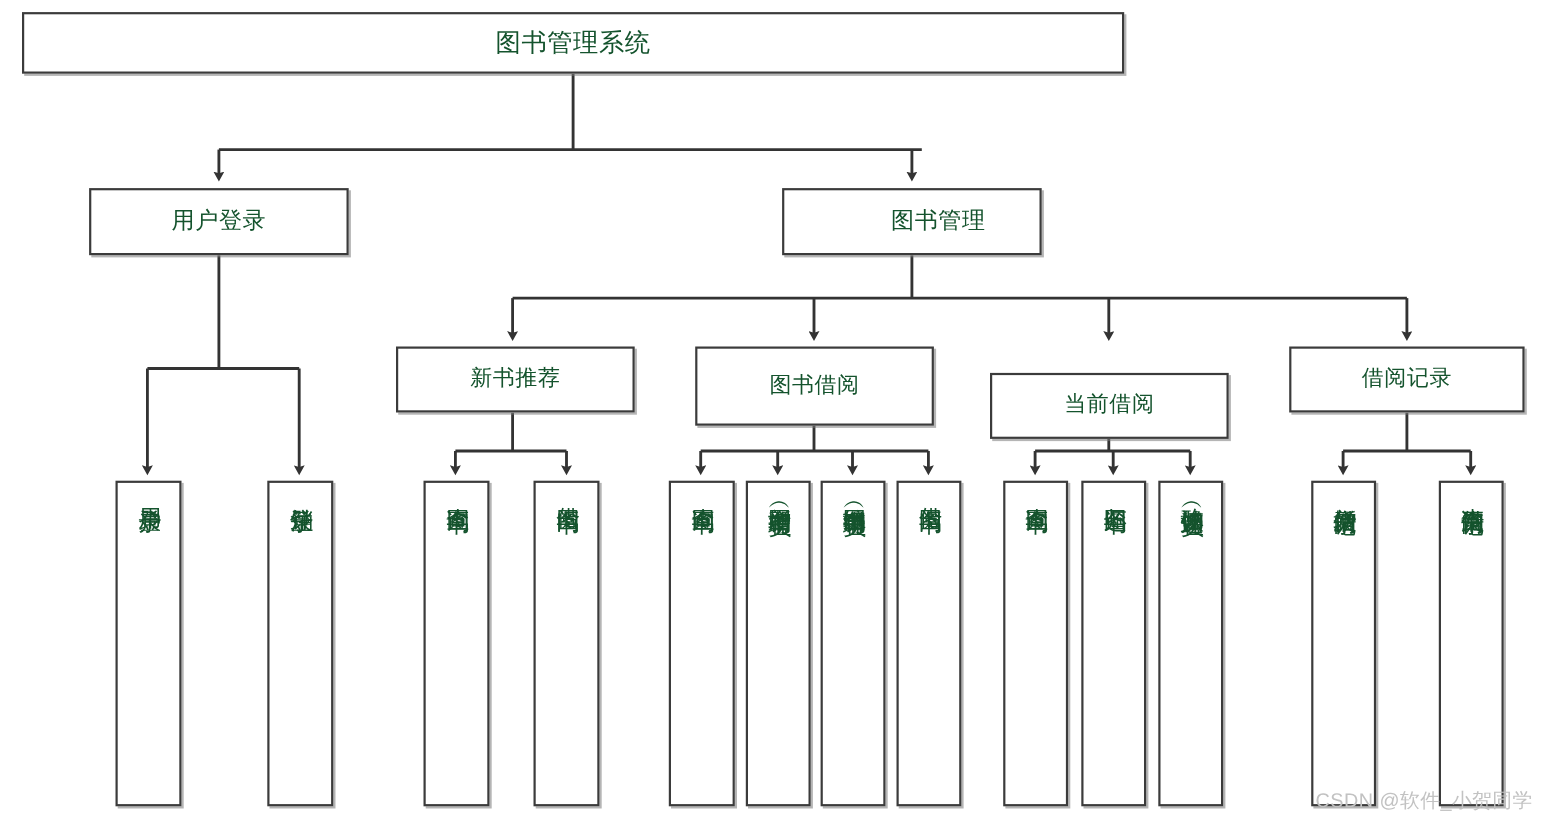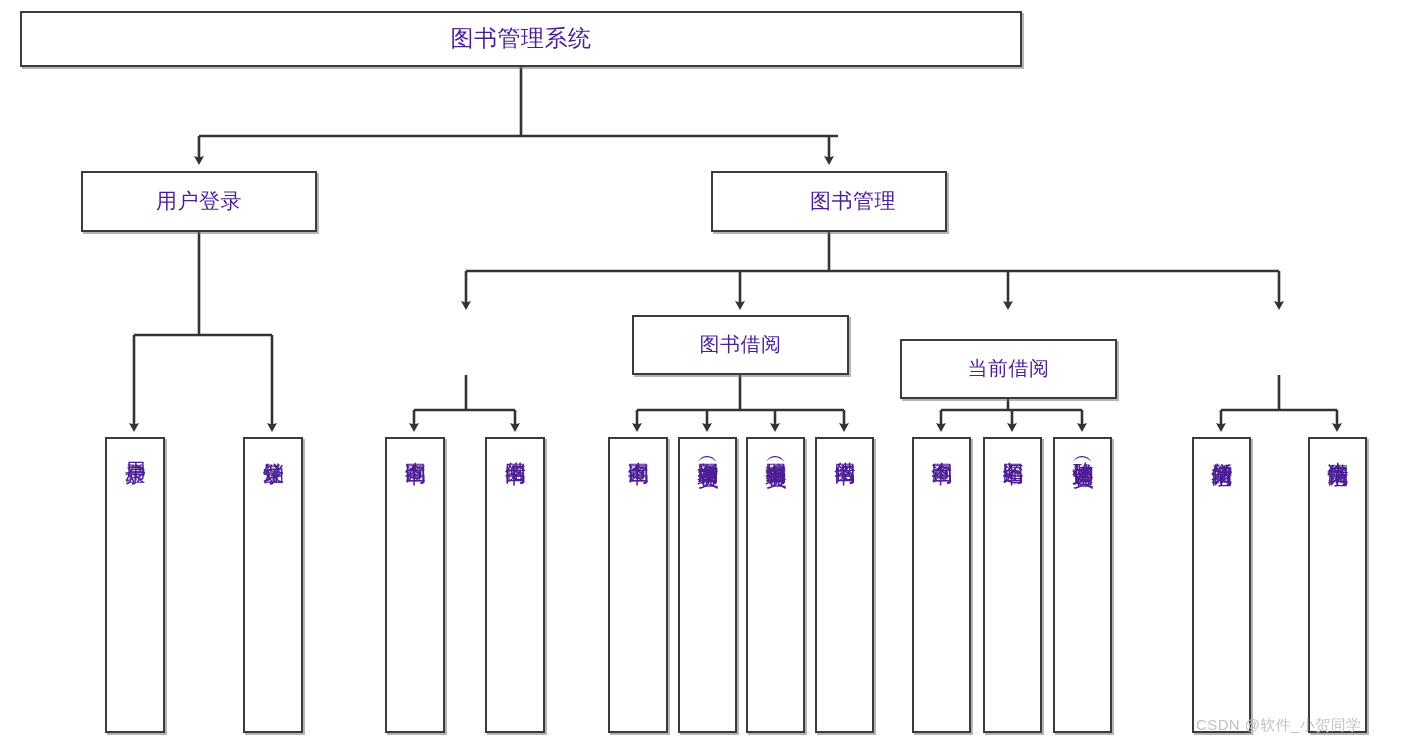--- a/index.html
+++ b/index.html
@@ -28,21 +28,21 @@
   }
   .node {
     position: absolute;
     box-sizing: border-box;
     background: #ffffff;
     border: 2px solid #3b3b3b;
     box-shadow: 2px 2px 0 0 rgba(120,120,120,0.55);
     display: flex;
     align-items: center;
     justify-content: center;
-    color: #4c1d95;
+    color: #14532d;
     z-index: 2;
   }
   .node .label {
     display: block;
     text-align: center;
     line-height: 1.18;
     letter-spacing: 0.5px;
   }
   .node-root .label { font-size: 23px; }
   .node-l1 .label   { font-size: 21px; }
@@ -55,21 +55,21 @@
   .node-leaf .label {
     writing-mode: vertical-rl;
     text-orientation: upright;
     font-size: 21px;
     line-height: 1.18;
     letter-spacing: 1px;
     white-space: nowrap;
   }
   .watermark {
     position: absolute;
-    font-size: 15px;
+    font-size: 18px;
     color: #c2c2c2;
     white-space: nowrap;
     z-index: 5;
     letter-spacing: 0.4px;
   }
 </style>
 </head>
 <body>
 
 <div id="canvas">
@@ -129,25 +129,31 @@
     <span class="label">图书管理系统</span>
   </div>
 
   <div class="node node-l1" style="left: 81px; top: 171px; width: 236px; height: 61px;">
     <span class="label">用户登录</span>
   </div>
   <div class="node node-l1" style="left: 711px; top: 171px; width: 236px; height: 61px; padding-left: 48px;">
     <span class="label">图书管理</span>
   </div>
 
-  <div class="node node-l2" style="left: 632px; top: 315px; width: 217px; height: 60px;">
+  <div class="node node-l2" style="left: 360px; top: 315px; width: 217px; height: 60px;">
+    <span class="label">新书推荐</span>
+  </div>
+  <div class="node node-l2" style="left: 632px; top: 315px; width: 217px; height: 72px;">
     <span class="label">图书借阅</span>
   </div>
   <div class="node node-l2" style="left: 900px; top: 315px; width: 217px; height: 60px; margin-top: 24px;">
     <span class="label">当前借阅</span>
+  </div>
+  <div class="node node-l2" style="left: 1172px; top: 315px; width: 214px; height: 60px;">
+    <span class="label">借阅记录</span>
   </div>
 
   <div class="node node-leaf" style="left: 105px; top: 437px; width: 60px; height: 296px;">
     <span class="label">用户登录</span>
   </div>
   <div class="node node-leaf" style="left: 243px; top: 437px; width: 60px; height: 296px;">
     <span class="label">注销登录</span>
   </div>
   <div class="node node-leaf" style="left: 385px; top: 437px; width: 60px; height: 296px;">
     <span class="label">查询图书</span>

